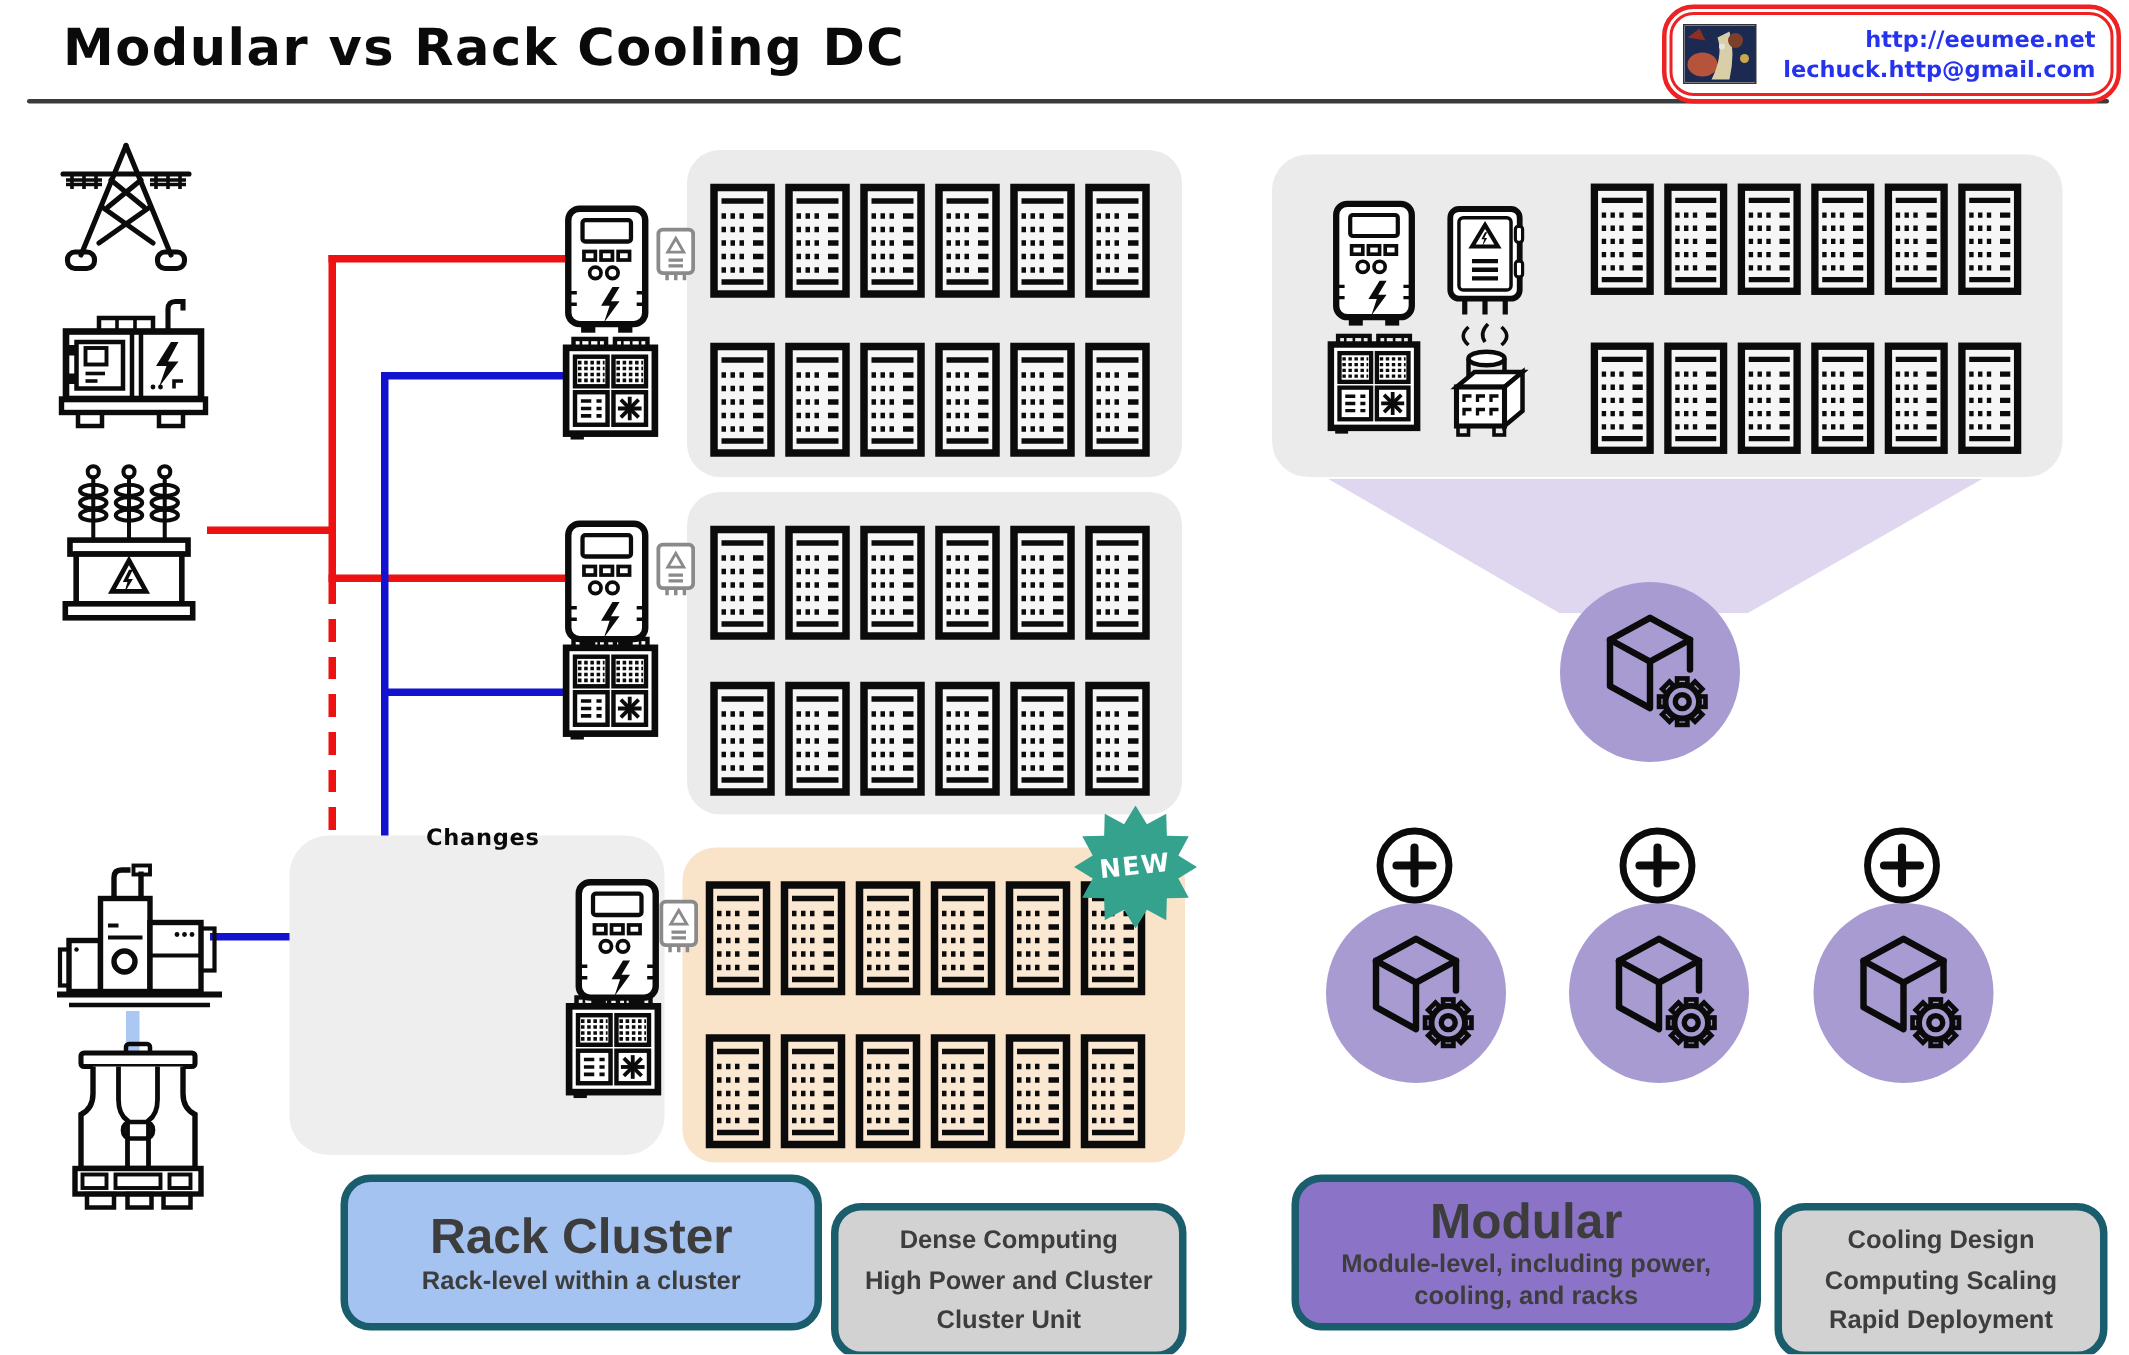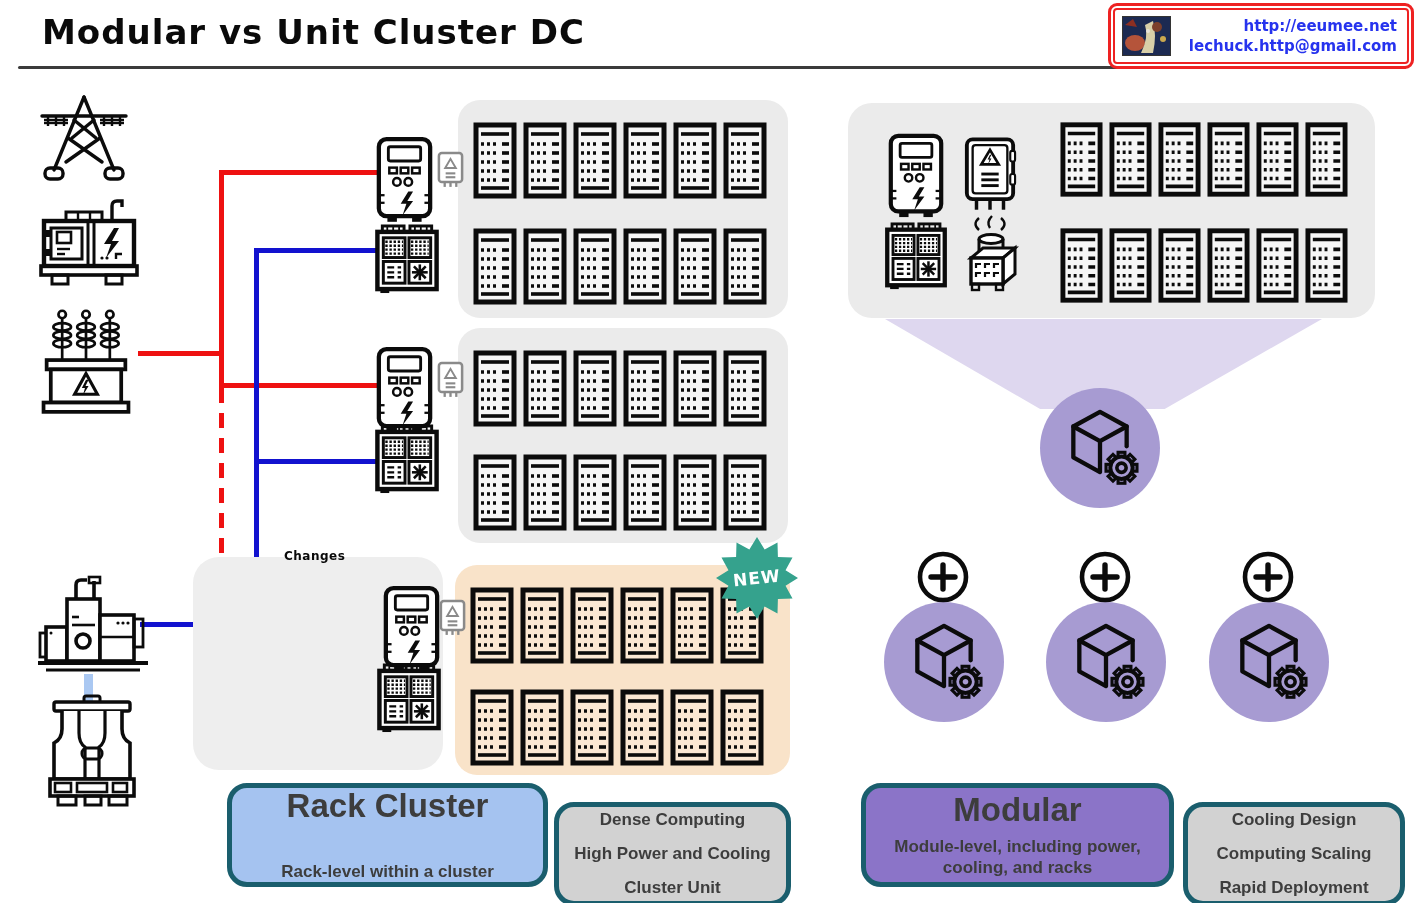--- a/index.html
+++ b/index.html
@@ -3,32 +3,32 @@
 <meta charset="utf-8">
 <style>
   html,body{margin:0;padding:0;background:#fff;}
   #canvas{position:relative;width:1419px;height:903px;background:#ffffff;overflow:hidden;
           font-family:"DejaVu Sans",sans-serif;}
   .abs{position:absolute;}
   
   .title{left:42px;top:12px;font-size:34px;font-weight:bold;color:#0a0a0a;letter-spacing:1px;}
   .hrule{left:18px;top:66px;width:1388px;height:3px;background:#3b3b3b;border-radius:2px;}
   .badge{left:1113px;top:8px;width:292px;height:52px;border:2px solid #ee2222;outline:3px solid #ee2222;
-         outline-offset:2px;border-radius:4px;background:#fff;display:flex;align-items:center;}
+         outline-offset:2px;border-radius:16px;background:#fff;display:flex;align-items:center;}
   .badge-img{width:47px;height:38px;margin-left:7px;border:1px solid #333;}
   .badge-text{flex:1;text-align:right;padding-right:10px;font-weight:bold;font-size:15px;
               color:#2633ee;line-height:1.35;}
   
   .graybox{background:#ebebeb;border-radius:22px;}
   .orangebox{background:#f9e3c9;border-radius:22px;}
   .rack-grid{display:flex;flex-wrap:wrap;column-gap:6px;row-gap:15px;padding:22px 0 0 15px;box-sizing:border-box;}
   .rack-grid svg{width:44px;height:77px;}
   .module-racks{column-gap:6px;padding:18px 0 0 14px;}
   .module-racks svg{width:43px;height:77px;}
-  .changes-label{font-size:12px;font-weight:bold;color:#0a0a0a;letter-spacing:.5px;}
+  .changes-label{font-size:15px;font-weight:bold;color:#0a0a0a;letter-spacing:.5px;}
   
   .lineh{height:5px;} .linev{width:5px;}
   .red{background:#ee1111;} .blue{background:#1212cf;}
   .red-dash-h{height:5px;background:repeating-linear-gradient(90deg,#ee1111 0 15px,transparent 15px 25px);}
   .red-dash-v{width:5px;background:repeating-linear-gradient(180deg,#ee1111 0 15px,transparent 15px 25px);}
   .blue-dash-h{height:6px;background:repeating-linear-gradient(90deg,#1212cf 0 17px,transparent 17px 28px);}
   .blue-dash-v{width:6px;background:repeating-linear-gradient(180deg,#1212cf 0 17px,transparent 17px 28px);}
   .ltblue{background:#aac8f2;}
   
   .star{width:82px;height:82px;background:#35a28d;display:flex;align-items:center;justify-content:center;
@@ -37,21 +37,21 @@
   
   .funnel{left:885px;top:319px;width:437px;height:90px;background:#ded7ef;
           clip-path:polygon(0 0,100% 0,64% 100%,35.5% 100%);}
   .modularize{left:955px;top:332px;width:300px;text-align:center;font-size:31px;font-weight:bold;color:#0a0a0a;}
   .pcircle{width:120px;height:120px;border-radius:50%;background:#a79bd2;--circle-bg:#a79bd2;
            display:flex;align-items:center;justify-content:center;}
   .pcircle svg{width:86px;height:86px;}
   .pluscirc svg{width:54px;height:54px;}
   
   .legend{border:5px solid #1a5e6d;border-radius:20px;box-sizing:border-box;height:104px;
-          display:flex;flex-direction:column;align-items:center;justify-content:space-between;
+          display:flex;flex-direction:column;align-items:center;justify-content:center;
           text-align:center;color:#3d3d3d;font-family:"Liberation Sans",sans-serif;}
   .legend .big{font-size:33px;font-weight:bold;line-height:1.1;}
   .legend .sub{font-size:17px;font-weight:bold;line-height:1.25;}
   .legend .feat{font-size:17px;font-weight:bold;line-height:1.55;}
   .bluebox{background:#a5c3f0;} .purplebox{background:#8b74c8;} .featbox{background:#d2d2d2;margin-top:19px;}
   svg{display:block;}
 </style>
 </head>
 <body>
 
@@ -330,21 +330,21 @@
   <symbol id="pluscircle" viewBox="0 0 54 54">
     <circle cx="27" cy="27" r="23" fill="#ffffff" stroke="#0b0b0b" stroke-width="4.6"></circle>
     <line x1="27" y1="15" x2="27" y2="39" stroke="#0b0b0b" stroke-width="5.4" stroke-linecap="round"></line>
     <line x1="15" y1="27" x2="39" y2="27" stroke="#0b0b0b" stroke-width="5.4" stroke-linecap="round"></line>
   </symbol>
 </defs>
 </svg>
 
 <div id="canvas">
 
-  <div class="abs title">Modular vs Unit Cluster DC</div>
+  <div class="abs title">Modular vs Rack Cooling DC</div>
   <div class="abs hrule"></div>
   <div class="abs badge">
     <svg class="badge-img" viewBox="0 0 47 38">
       <rect width="47" height="38" fill="#1c2a52"></rect>
       <ellipse cx="12" cy="26" rx="10" ry="8" fill="#b5543a"></ellipse>
       <path d="M18,36 Q26,20 22,8 L30,4 Q34,18 30,36 Z" fill="#d8cfa8"></path>
       <circle cx="34" cy="10" r="5" fill="#7c3f2a"></circle>
       <circle cx="40" cy="22" r="3" fill="#caa84f"></circle>
       <circle cx="25" cy="14" r="2" fill="#e8e4d8"></circle>
       <path d="M2,8 L10,2 L14,10 Z" fill="#8d2f22"></path>
@@ -623,21 +623,21 @@
         <use href="#pluscircle"></use>
       </svg>
     </div>
 
   <div class="abs legend bluebox" style="left:227px;top:783px;width:321px">
     <div class="big">Rack Cluster</div>
     <div class="sub">Rack-level within a cluster</div>
   </div>
   <div class="abs legend featbox" style="left:554px;top:783px;width:237px">
     <div class="feat">Dense Computing</div>
-    <div class="feat">High Power and Cooling</div>
+    <div class="feat">High Power and Cluster</div>
     <div class="feat">Cluster Unit</div>
   </div>
   <div class="abs legend purplebox" style="left:861px;top:783px;width:313px;padding:4px 8px">
     <div class="big">Modular</div>
     <div class="sub" style="max-width:290px">Module-level, including power, cooling, and racks</div>
   </div>
   <div class="abs legend featbox" style="left:1183px;top:783px;width:222px">
     <div class="feat">Cooling Design</div>
     <div class="feat">Computing Scaling</div>
     <div class="feat">Rapid Deployment</div>

